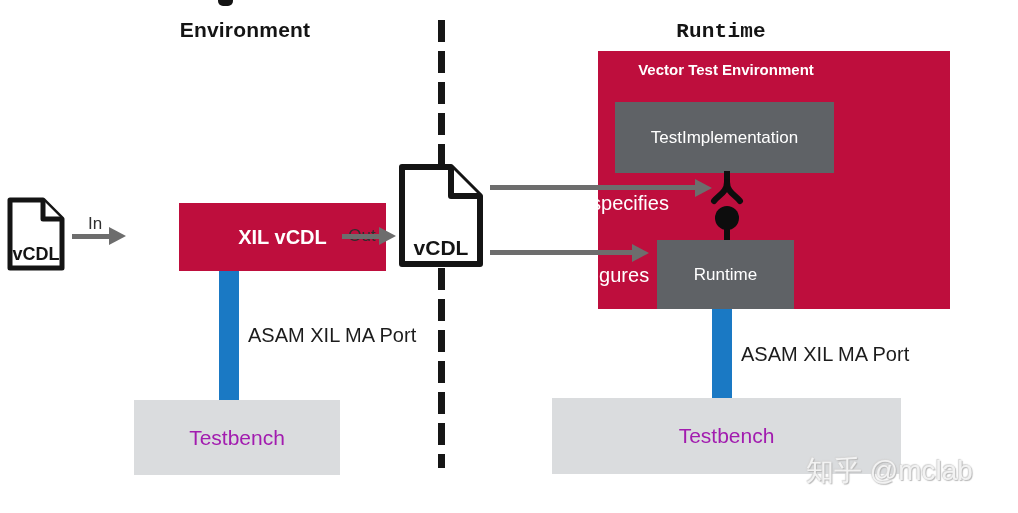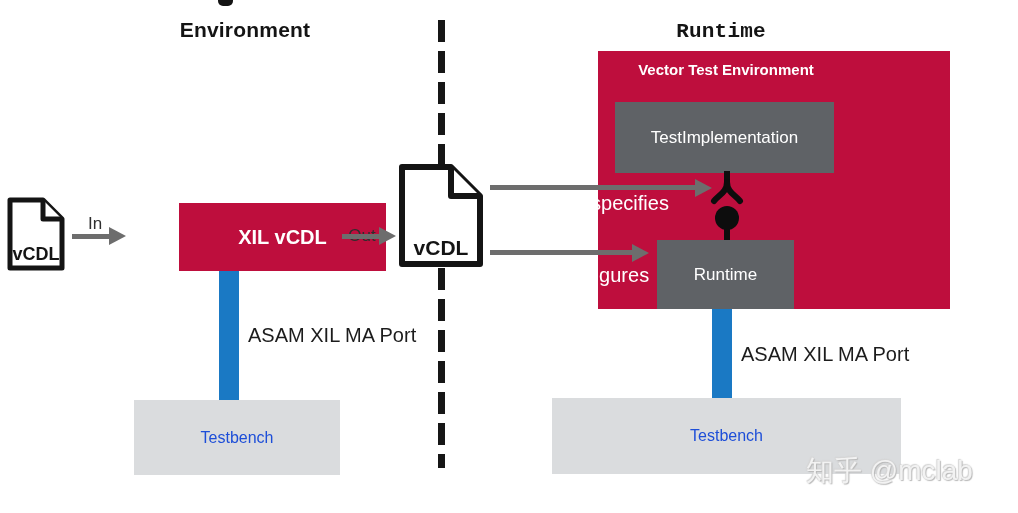--- a/index.html
+++ b/index.html
@@ -14,21 +14,21 @@
   .crimson-box{background:var(--crimson);display:flex;flex-direction:column;align-items:center;justify-content:center;margin-left:48px;}
   .gray-box{background:var(--darkgray);display:flex;align-items:center;justify-content:center;}
   .lightgray-box{background:var(--lightgray);display:flex;align-items:center;justify-content:center;}
   .box-line{color:#ffffff;font-size:20px;font-weight:bold;line-height:25px;text-align:center;}
   .gray-box .box-line{font-size:17px;font-weight:normal;line-height:24px;}
   .arrow-shaft{height:5px;background:var(--arrowgray);}
   .arrow-head{width:0;height:0;border-top:9px solid transparent;border-bottom:9px solid transparent;border-left:17px solid var(--arrowgray);}
   .flow-label{font-size:17px;color:#2e2e2e;text-align:center;}
   .white-label{color:#ffffff;font-size:20px;text-align:center;}
   .port-label{font-size:20px;color:#1c1c1c;white-space:nowrap;}
-  .bench-label{font-size:16px;color:#1d4ed8;}
+  .bench-label{font-size:21px;color:#a21caf;}
   .blue-bar{width:20px;background:var(--blue);}
   .watermark{font-size:28px;color:rgba(244,244,244,.95);white-space:nowrap;
     text-shadow:1px 1px 1px #b9b9b9,-1px -1px 1px #d6d6d6,0 0 2px #c4c4c4;}
   .artifact{width:15px;height:6px;background:#141414;border-bottom-left-radius:5px;border-bottom-right-radius:5px;}
 </style>
 </head>
 <body>
 
 <div id="canvas" style="--crimson: #be0e3d; --darkgray: #5f6266; --lightgray: #dadcde; --blue: #1a79c4; --arrowgray: #6d6d6d;">
 

